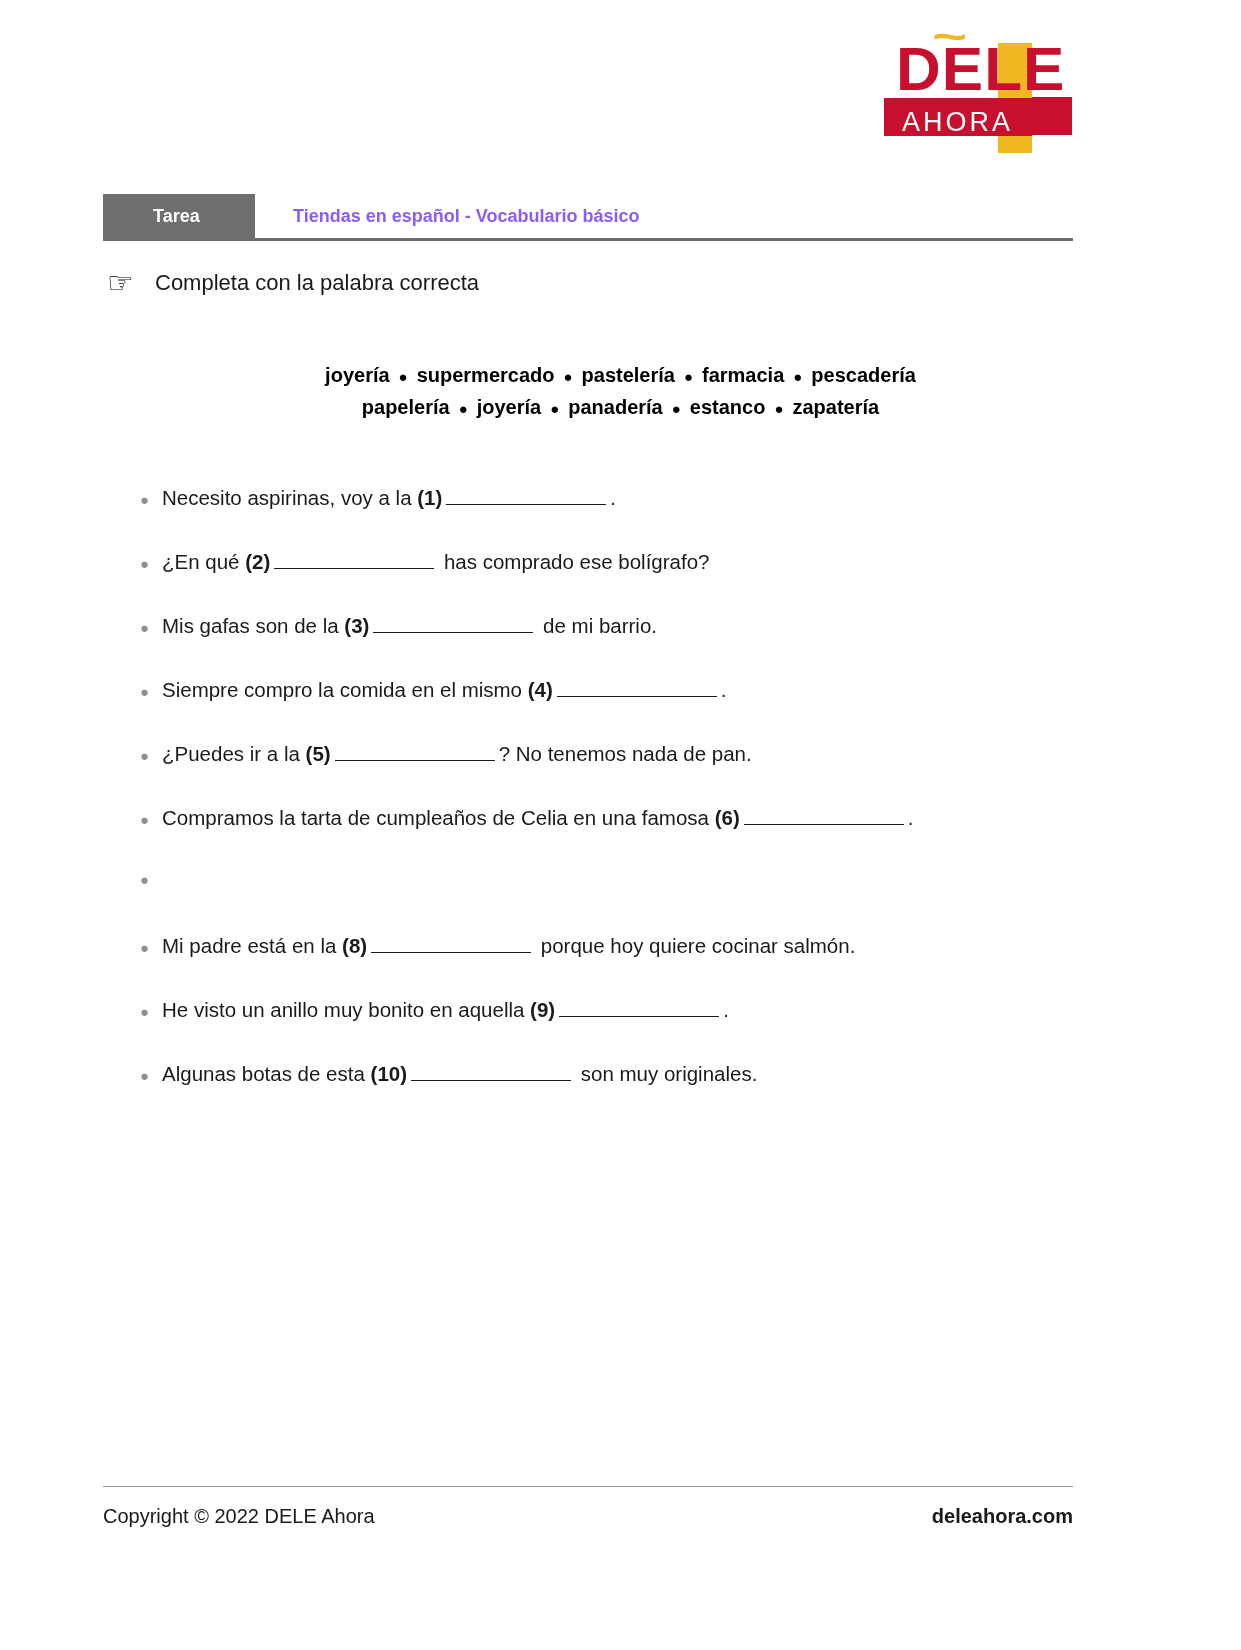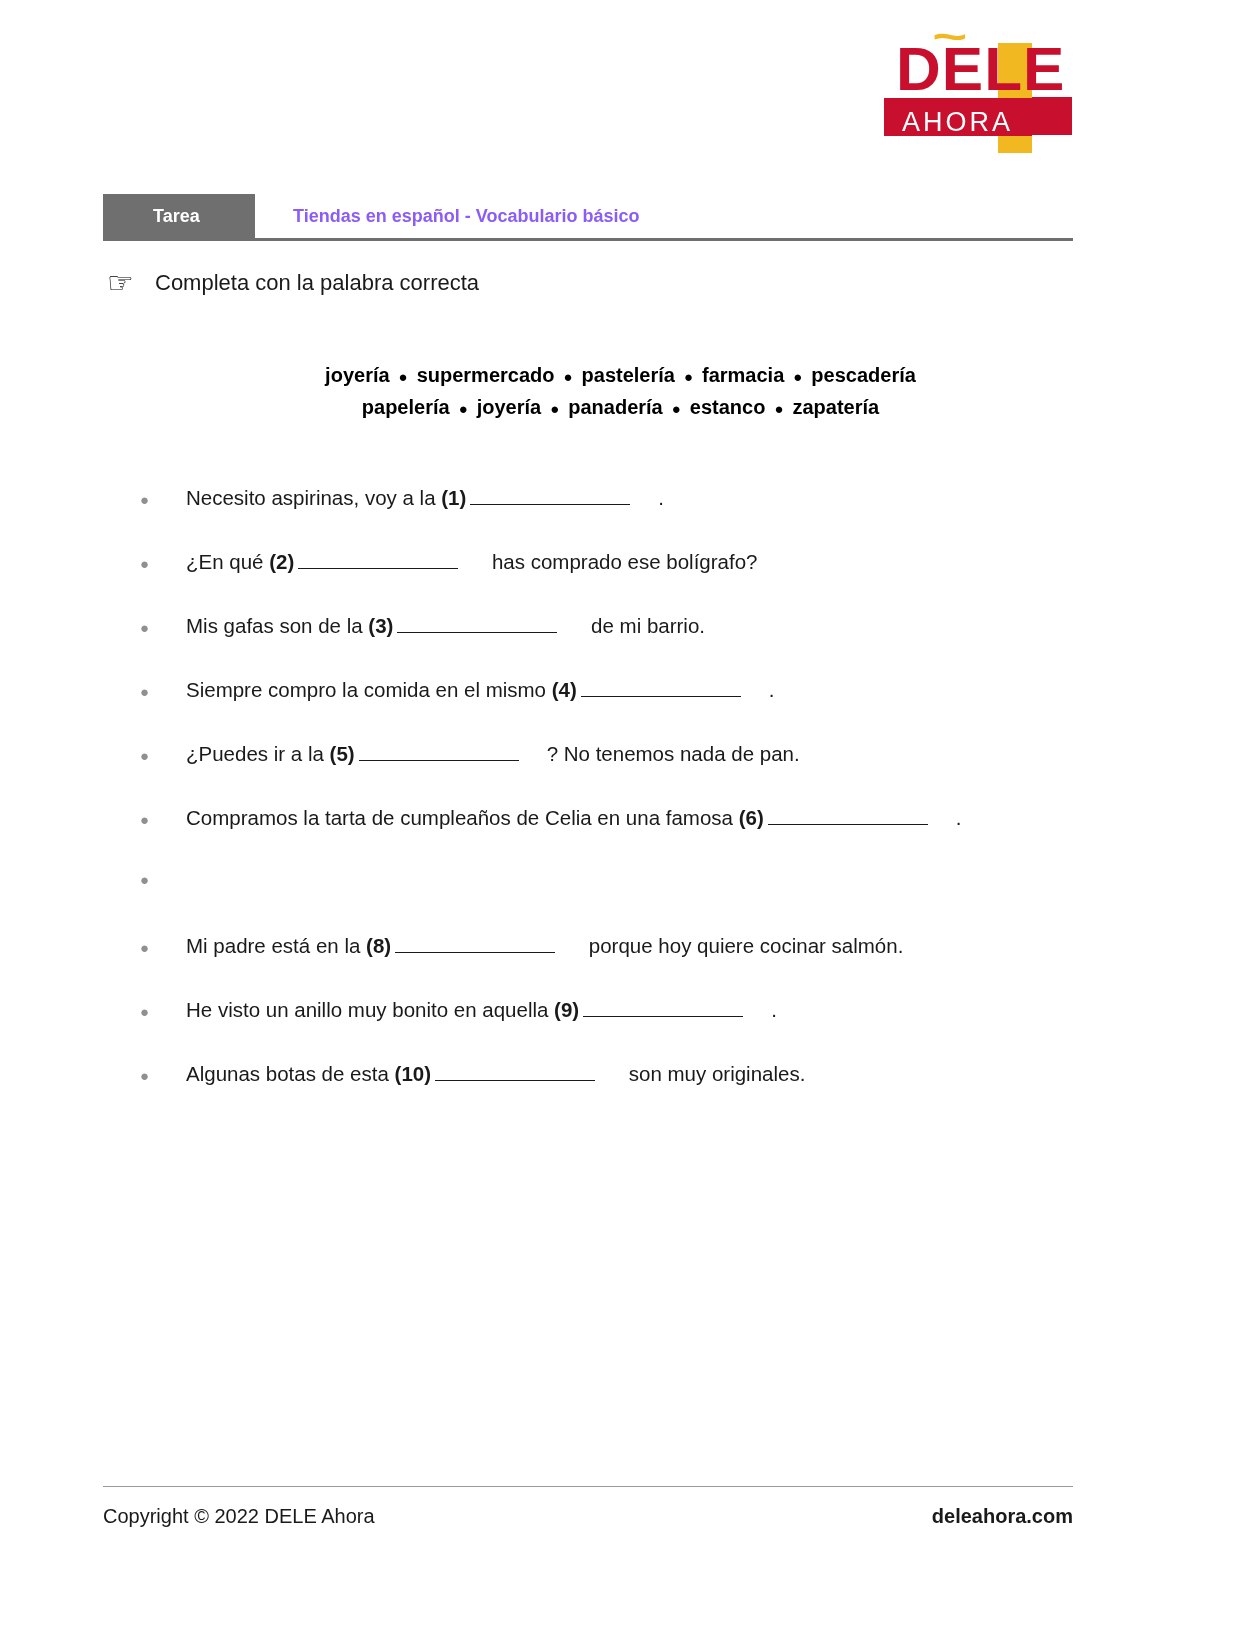--- a/index.html
+++ b/index.html
@@ -184,21 +184,21 @@
     color: #1a1a1a;
     white-space: nowrap;
   }
   .q-bullet {
     color: #909090;
     font-size: 15px;
     line-height: 20px;
     width: 22px;
     flex: 0 0 22px;
   }
-  .q-text { white-space: nowrap; margin-left: 24px; }
+  .q-text { white-space: nowrap; }
   .q-num { font-weight: bold; }
   .blank {
     display: inline-block;
     border-bottom: 1.6px solid #1a1a1a;
     height: 18px;
     margin: 0 4px;
     vertical-align: baseline;
   }
   .blank.w-std { width: 160px; }
 

